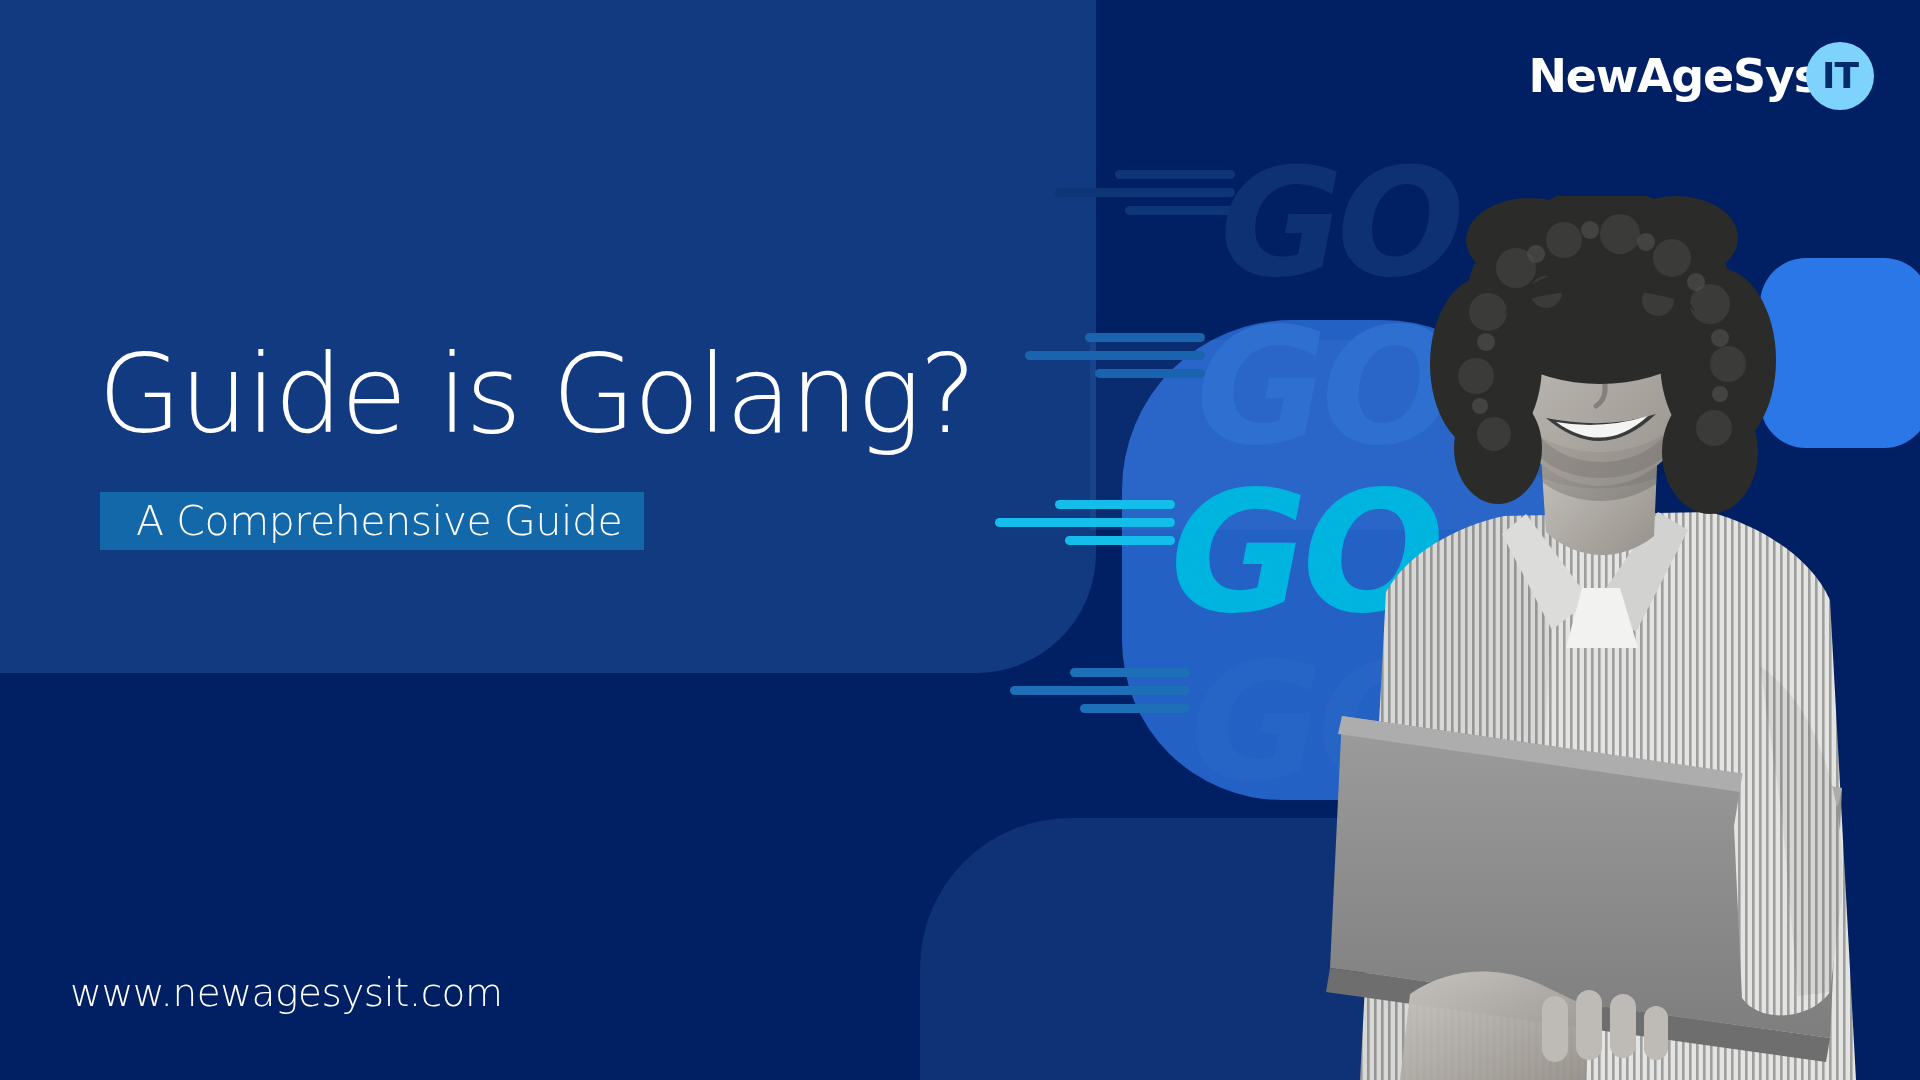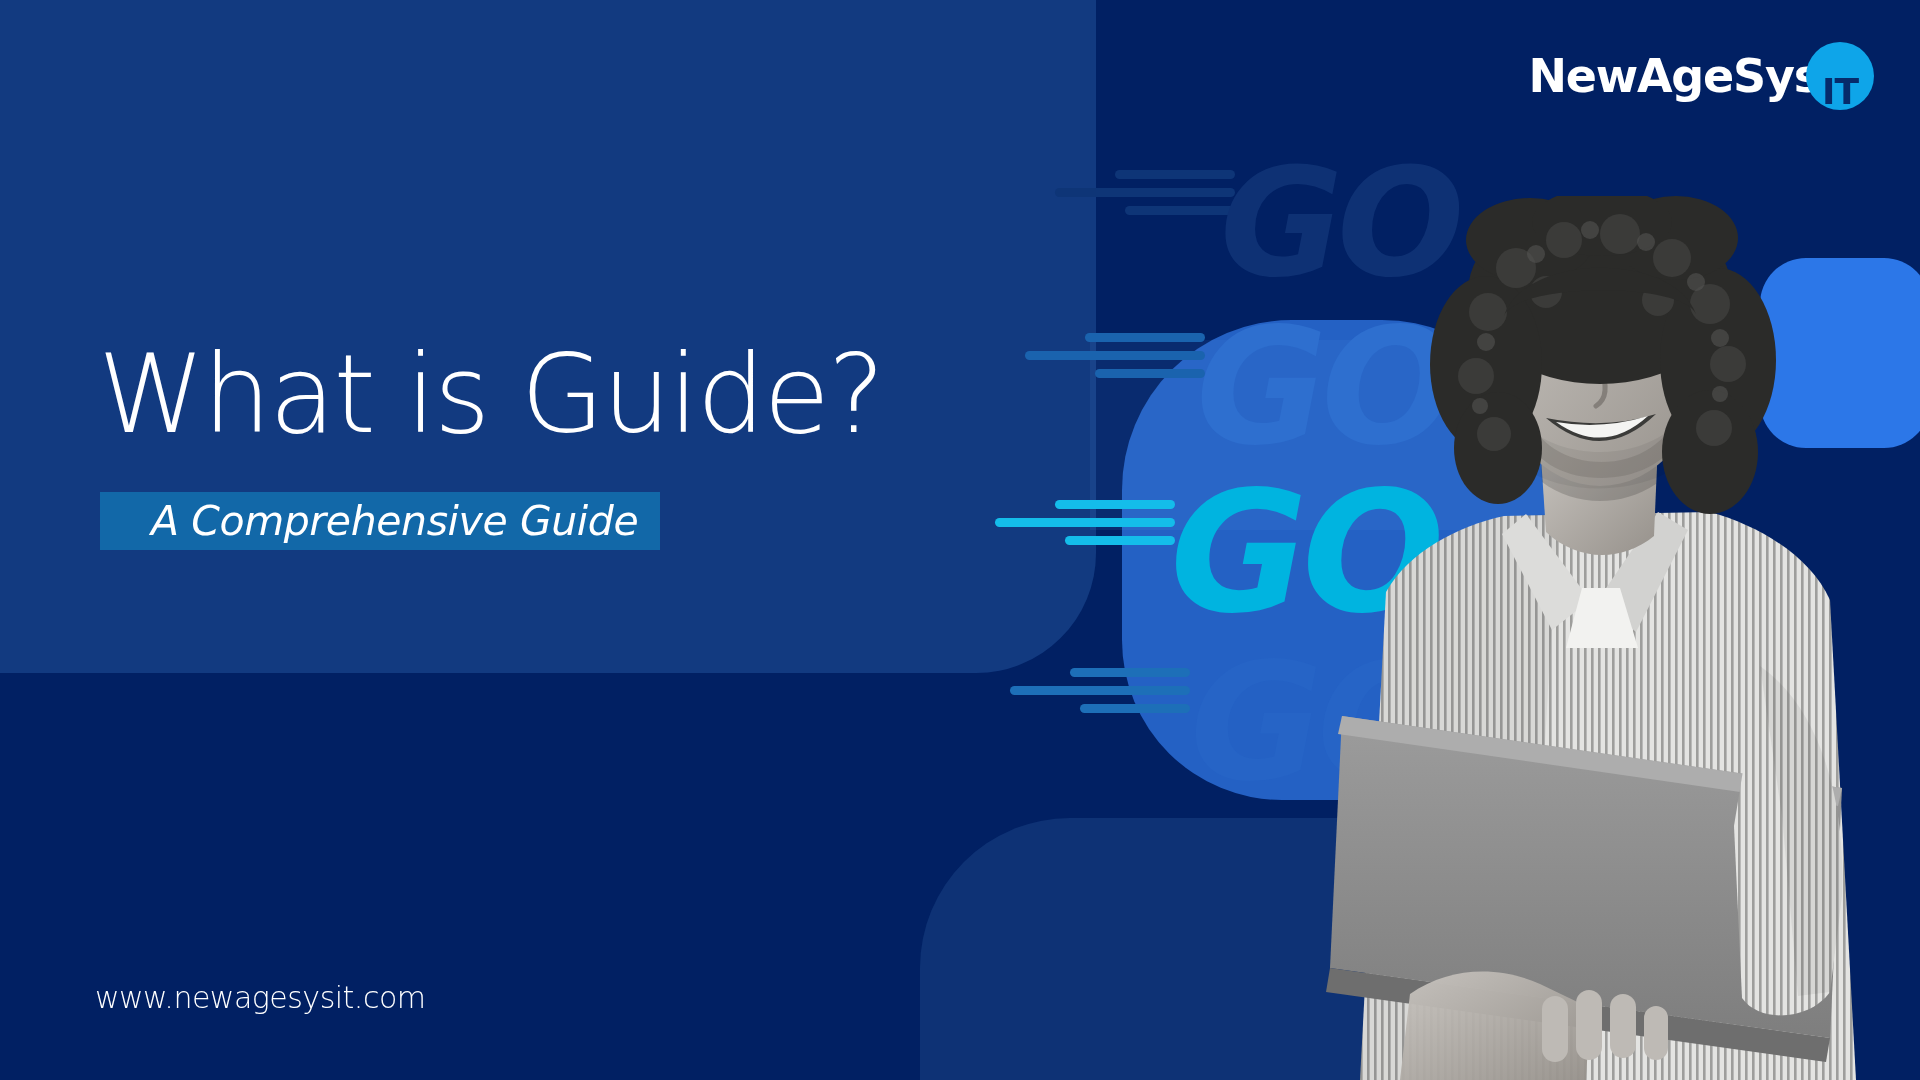--- a/index.html
+++ b/index.html
@@ -151,23 +151,23 @@
     font-weight:bold;
     font-size:46px;
     color:#ffffff;
     letter-spacing:-1.2px;
     line-height:1;
   }
   .logo-badge {
     width:68px; height:68px;
     margin-left:-14px;
     border-radius:50%;
-    background:#0ea5e9;
-    display:flex;
-    align-items:flex-end;
+    background:#7dd3fc;
+    display:flex;
+    align-items:center;
     justify-content:center;
   }
   .logo-badge-text {
     font-family:"DejaVu Sans", sans-serif;
     font-weight:bold;
     font-size:36px;
     color:#062B6B;
     letter-spacing:-1px;
     line-height:1;
   }
@@ -185,44 +185,42 @@
     white-space:nowrap;
   }
 
   .subtitle-bar {
     position:absolute;
     left:100px; top:492px;
     height:58px;
     background:#1268A8;
     display:flex;
     align-items:center;
-    padding:0 22px 0 51px;
-    font-style:italic;
+    padding:0 22px 0 36px;
   }
   .subtitle-text {
     font-family:"DejaVu Sans", sans-serif;
     font-weight:300;
     font-size:41px;
     color:#ffffff;
     letter-spacing:-0.4px;
     line-height:1;
     white-space:nowrap;
   }
 
   
   .site-url {
     position:absolute;
     left:70px; bottom:65px;
     font-family:"DejaVu Sans", sans-serif;
     font-weight:300;
-    font-size:30px;
+    font-size:39px;
     color:#ffffff;
     letter-spacing:-0.5px;
     white-space:nowrap;
-    margin-left:25px;
   }
 </style>
 </head>
 <body>
 
 <div class="banner">
 
   <div class="bg-base"></div>
   <div class="bg-panel-left"></div>
   <div class="bg-slab-bottom"></div>
@@ -379,21 +377,21 @@
     </svg>
   </div>
 
   <div class="logo">
     <span class="logo-word">NewAgeSys</span>
     <span class="logo-badge">
       <span class="logo-badge-text">IT</span>
     </span>
   </div>
 
-  <h1 class="headline">What is Guide?</h1>
+  <h1 class="headline">Guide is Golang?</h1>
 
   <div class="subtitle-bar">
     <span class="subtitle-text">A Comprehensive Guide</span>
   </div>
 
   <div class="site-url">www.newagesysit.com</div>
 
 </div>
 
 </body></html>

